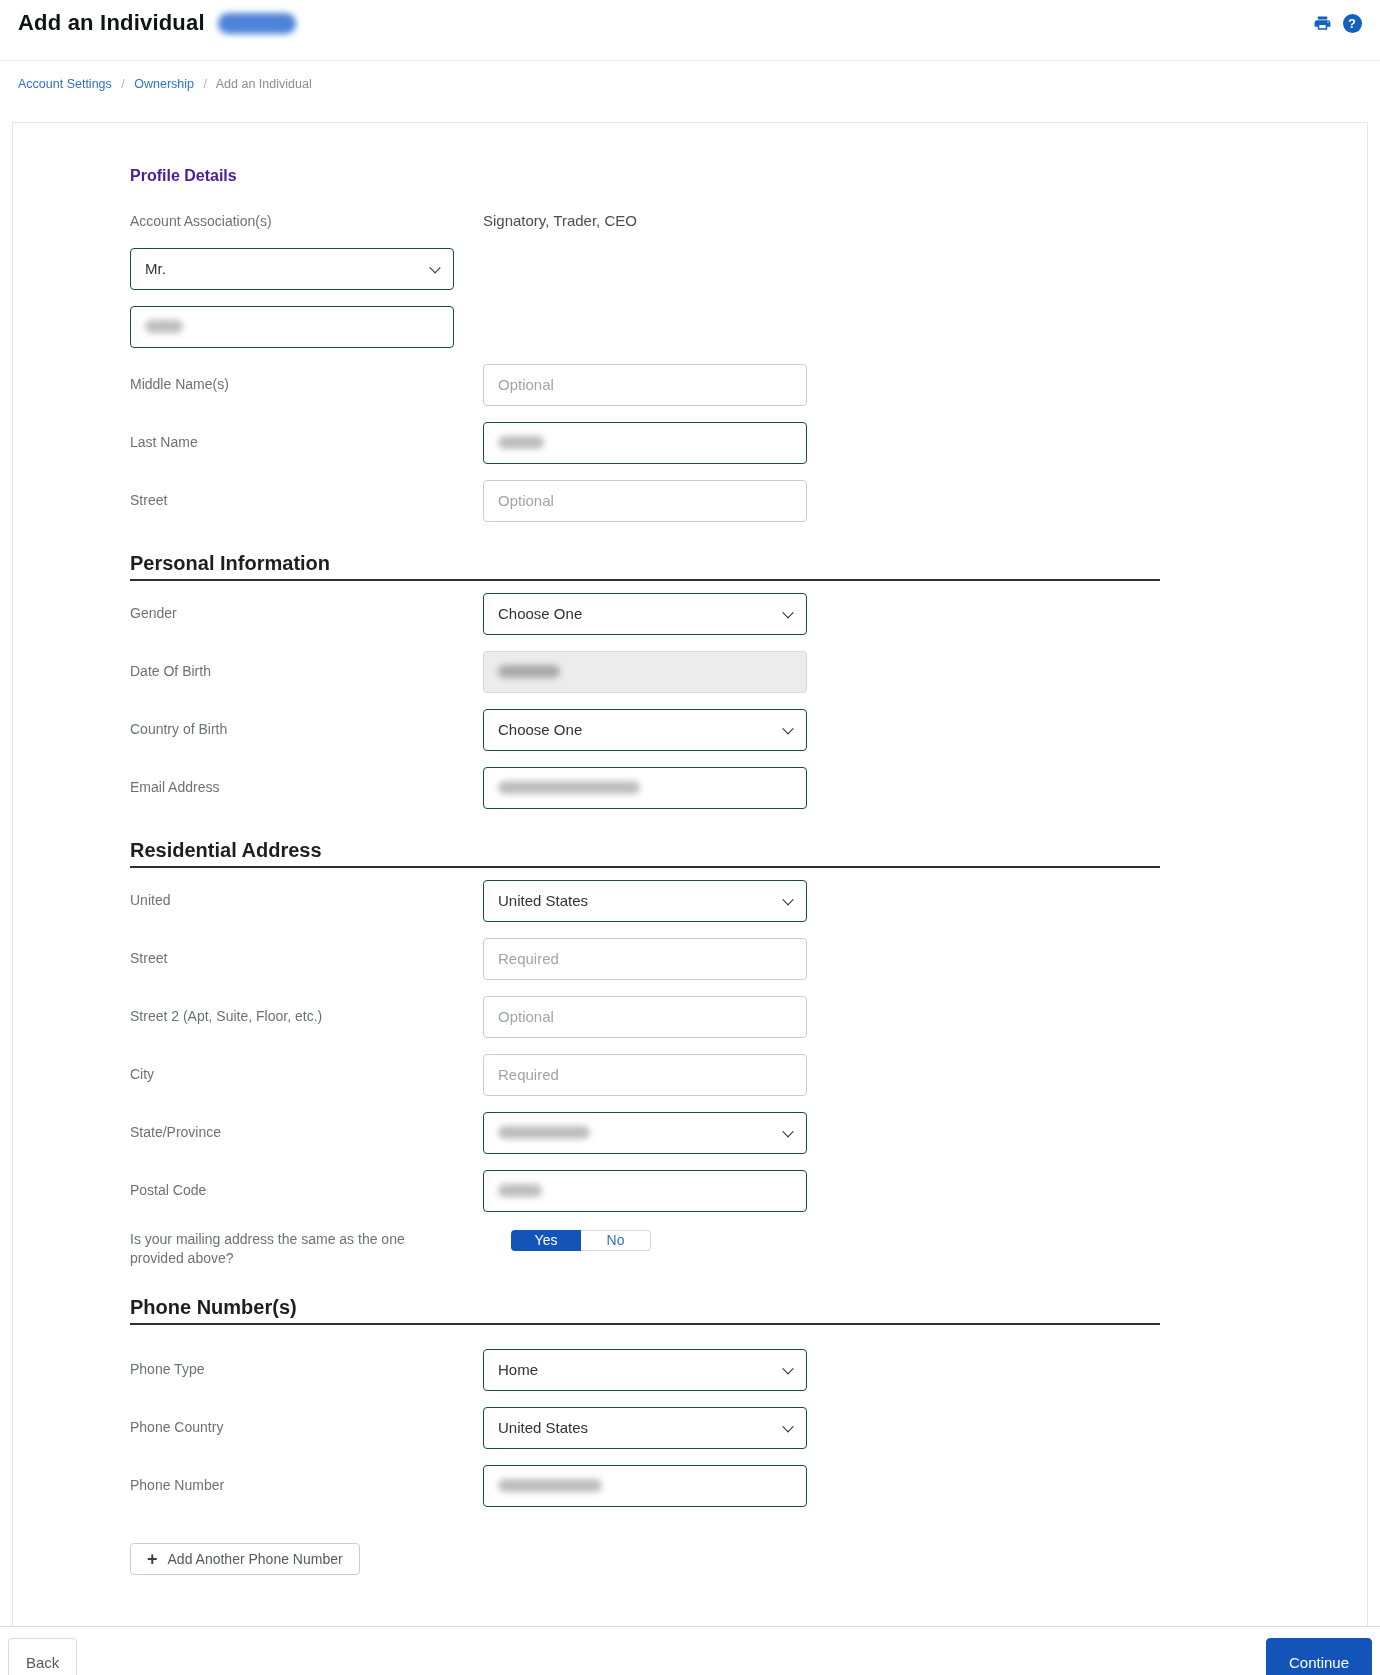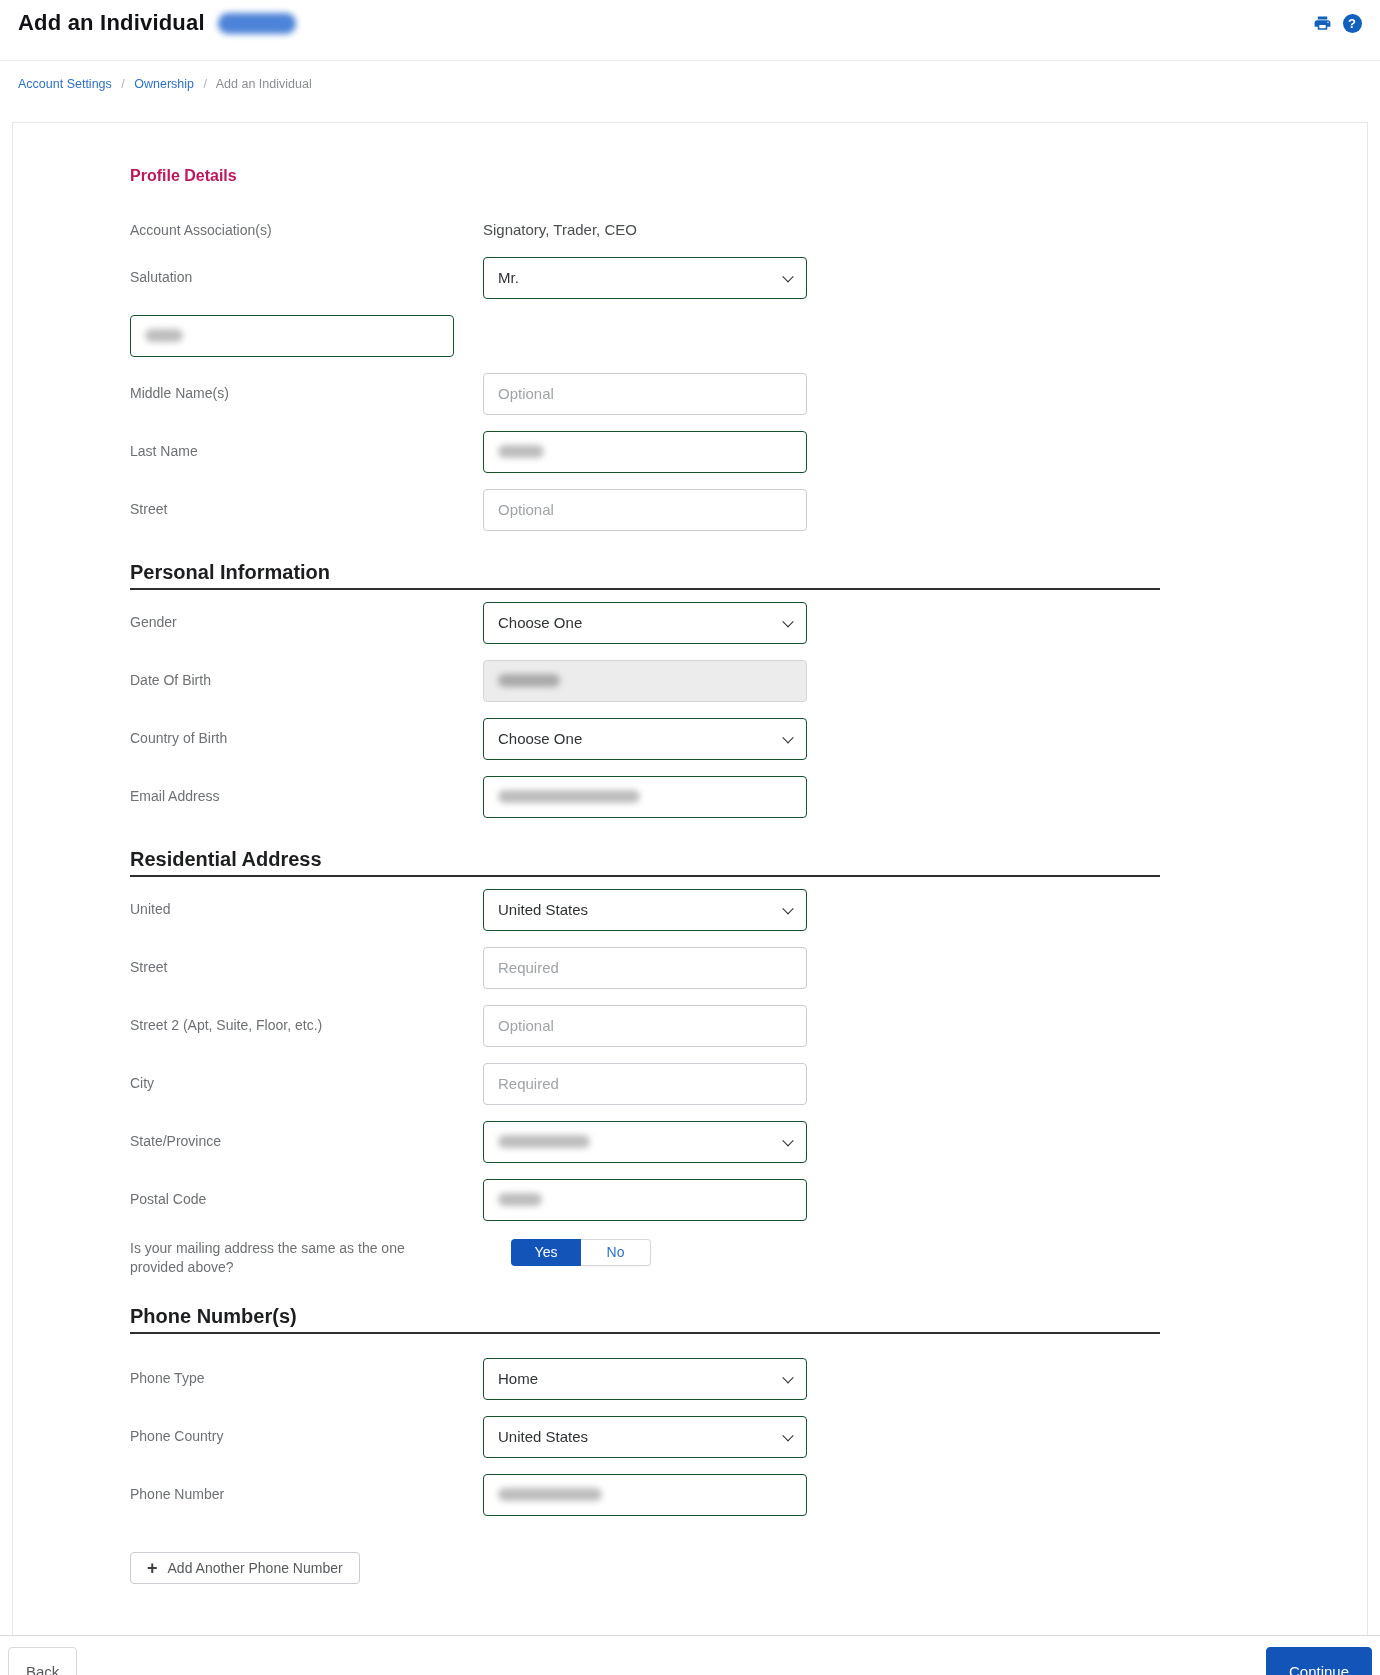--- a/index.html
+++ b/index.html
@@ -25,21 +25,21 @@
   .breadcrumb { padding:16px 0 0 18px; font-size:12.5px; height:61px; }
   .crumb-link { color:#2f72c6; text-decoration:none; cursor:pointer; }
   .crumb-sep { color:#b0b3b6; margin:0 6px; }
   .crumb-current { color:#8a8e92; }
 
   
   .card { margin:0 12px; border:1px solid #e4e6e8; border-bottom:none;
           padding:44px 0 51px 117px; background:#fff; }
   .content { width:1030px; }
 
-  .section-title { font-size:16px; font-weight:700; color:#be185d; margin-bottom:36px; }
+  .section-title { font-size:16px; font-weight:700; color:#4c1d95; margin-bottom:27px; }
   .section-head { font-size:20px; font-weight:700; color:#1d1e20; margin-top:30px; }
   .section-head.phones { margin-top:28px; }
   .section-rule { border:none; border-top:2px solid #2f2f2f; margin:4px 0 12px 0; }
   .section-rule.phones { margin-bottom:24px; }
 
   .row { display:flex; align-items:flex-start; margin-bottom:16px; }
   .row.text-row { margin-bottom:17px; }
   .lbl { width:353px; padding-top:11px; font-size:14px; color:#6d7175; line-height:1.35; padding-right:40px; }
   .row.text-row .lbl { padding-top:0; }
   .val-text { font-size:15px; color:#4a4d50; padding-top:0; }
@@ -56,21 +56,21 @@
   input.tbox::placeholder { color:#a0a4a8; opacity:1; }
   .field.disabled { background:#ececec; border-color:#d4d6d8; }
 
   .pill { display:inline-block; height:13px; border-radius:7px; background:#bdbdbd; filter:blur(3px); }
   .pill.dark { background:#a9a9a9; }
 
   
   .toggle-row { margin-top:16px; margin-bottom:0;gap:28px; }
   .toggle-row .lbl { padding-top:2px; width:353px; }
   .toggle { display:flex; margin-top:2px; }
-  .tg { height:27px; min-width:70px; display:flex; align-items:center; justify-content:center;
+  .tg { height:21px; min-width:70px; display:flex; align-items:center; justify-content:center;
         font-size:14px; cursor:pointer; }
   .tg.on { background:#1254b8; color:#fff; border-radius:4px 0 0 4px; font-weight:400; }
   .tg.off { background:#fff; color:#2f72c6; border:1px solid #d6d9db; border-left:none;
             border-radius:0 4px 4px 0; box-shadow:0 1px 2px rgba(0,0,0,.04); }
 
   
   .add-phone { margin-top:20px; display:inline-flex; align-items:center; gap:10px;
                border:1px solid #c9cdd1; border-radius:4px; background:#fff; cursor:pointer;
                padding:6px 16px; font-size:14px; color:#55595d; font-family:"Liberation Sans", sans-serif; }
   .plus { font-size:18px; font-weight:700; color:#3c3f42; line-height:1; }
@@ -115,21 +115,20 @@
 
     
     <div class="section-title">Profile Details</div>
 
     <div class="row text-row">
       <div class="lbl">Account Association(s)</div>
       <div class="val-text">Signatory, Trader, CEO</div>
     </div>
 
     <div class="row">
-      <div class="lbl">Salutation</div>
       <div class="field select">
         <span class="sel-text">Mr.</span>
         <span class="chev"></span>
       </div>
     </div>
 
     <div class="row">
       <div class="field">
         <span class="pill" style="width:38px"></span>
       </div>

